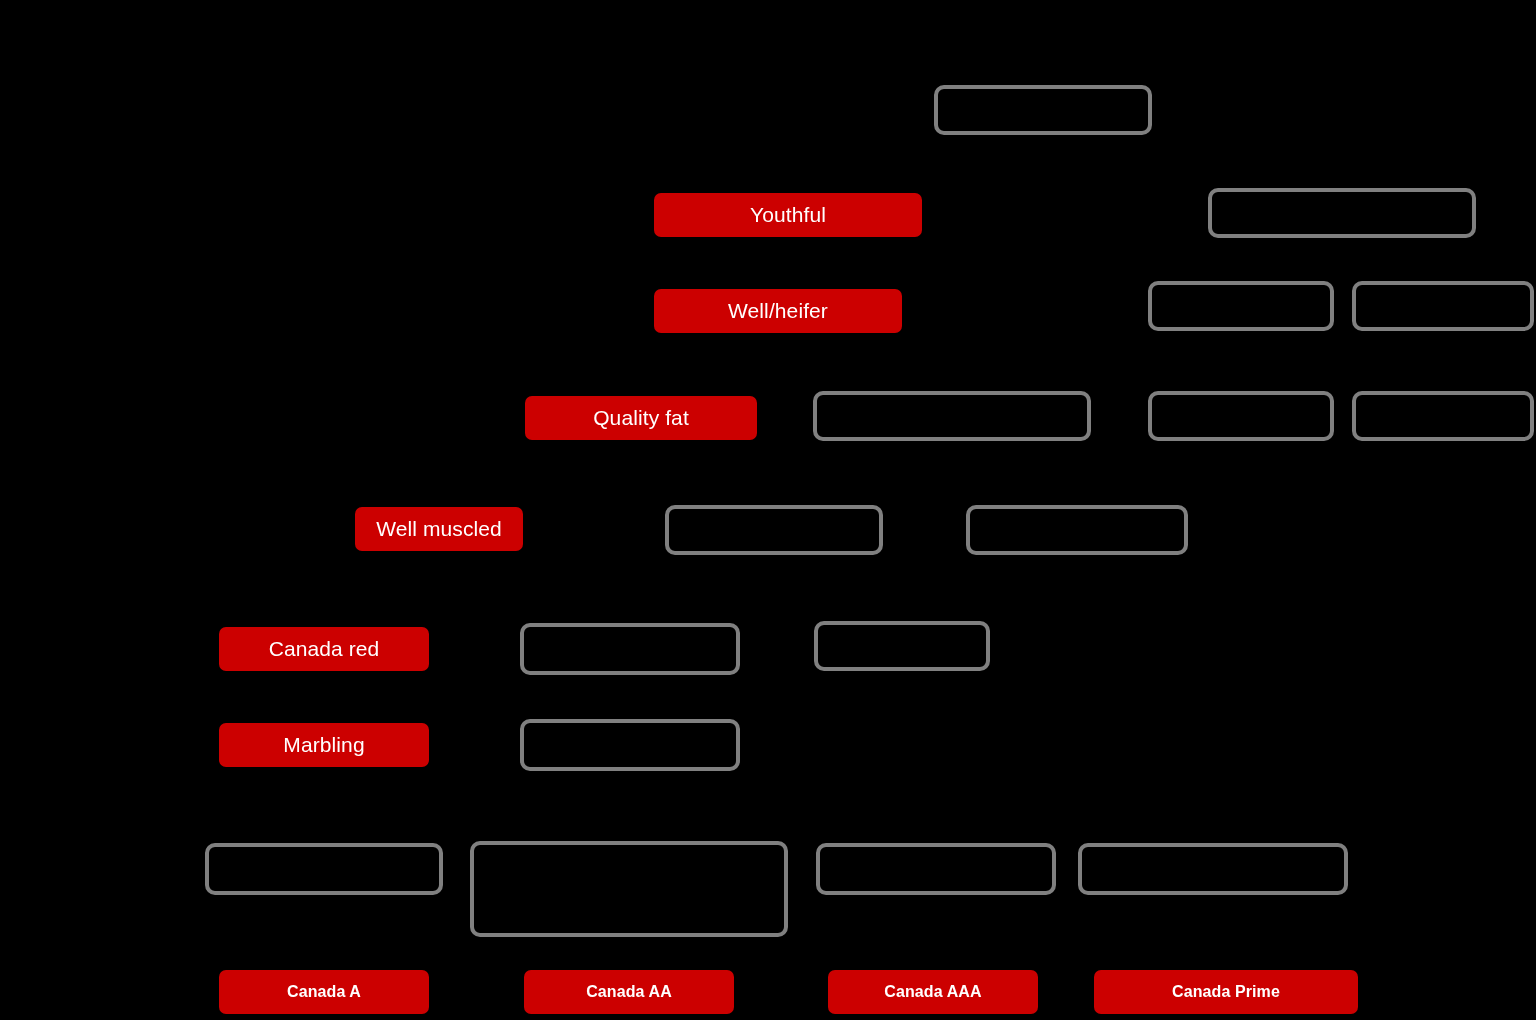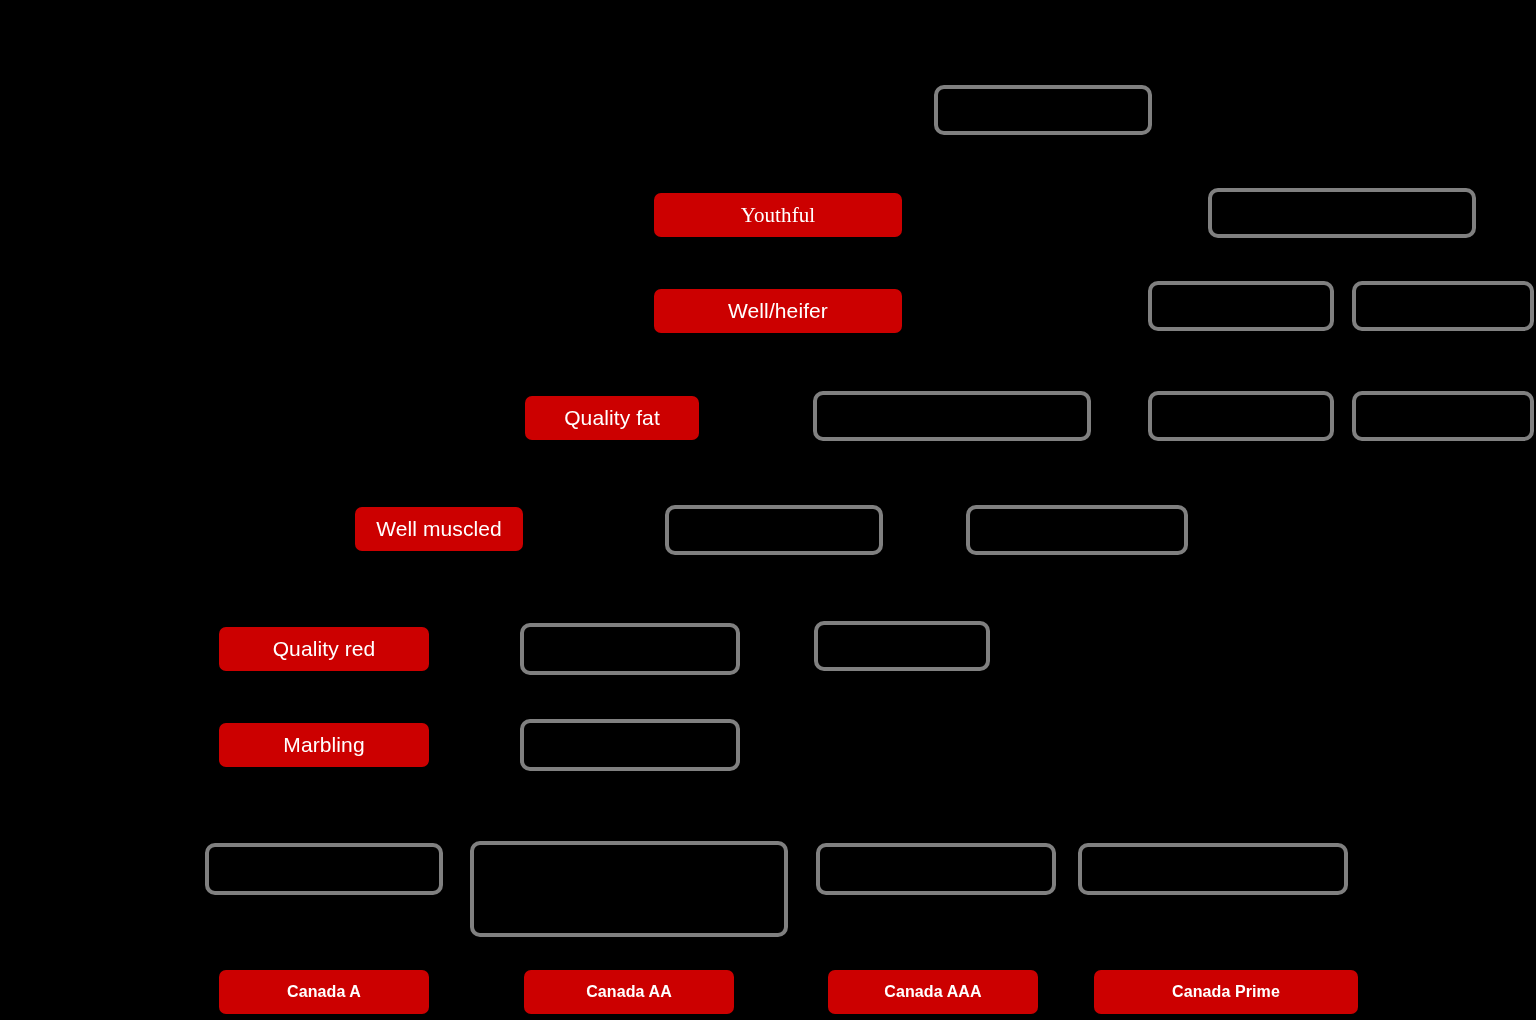--- a/index.html
+++ b/index.html
@@ -47,37 +47,37 @@
     font-size: 19px;
   }
 </style>
 </head>
 <body>
 
 <div id="canvas">
 
   <div class="box slot" style="left:934px; top:85px; width:218px; height:50px;"></div>
 
-  <div class="box chip" style="left:654px; top:193px; width:248px; height:44px;font-family:Liberation Serif, serif;">Youthful</div>
+  <div class="box chip" style="left:654px; top:193px; width:268px; height:44px;">Youthful</div>
   <div class="box slot" style="left:1208px; top:188px; width:268px; height:50px;"></div>
 
   <div class="box chip" style="left:654px; top:289px; width:248px; height:44px;">Well/heifer</div>
   <div class="box slot" style="left:1148px; top:281px; width:186px; height:50px;"></div>
   <div class="box slot" style="left:1352px; top:281px; width:182px; height:50px;"></div>
 
-  <div class="box chip" style="left:525px; top:396px; width:174px; height:44px;">Quality fat</div>
+  <div class="box chip" style="left:525px; top:396px; width:232px; height:44px;">Quality fat</div>
   <div class="box slot" style="left:813px; top:391px; width:278px; height:50px;"></div>
   <div class="box slot" style="left:1148px; top:391px; width:186px; height:50px;"></div>
   <div class="box slot" style="left:1352px; top:391px; width:182px; height:50px;"></div>
 
   <div class="box chip" style="left:355px; top:507px; width:168px; height:44px;">Well muscled</div>
   <div class="box slot" style="left:665px; top:505px; width:218px; height:50px;"></div>
   <div class="box slot" style="left:966px; top:505px; width:222px; height:50px;"></div>
 
-  <div class="box chip" style="left:219px; top:627px; width:210px; height:44px;">Quality red</div>
+  <div class="box chip" style="left:219px; top:627px; width:210px; height:44px;">Canada red</div>
   <div class="box slot" style="left:520px; top:623px; width:220px; height:52px;"></div>
   <div class="box slot" style="left:814px; top:621px; width:176px; height:50px;"></div>
 
   <div class="box chip" style="left:219px; top:723px; width:210px; height:44px;">Marbling</div>
   <div class="box slot" style="left:520px; top:719px; width:220px; height:52px;"></div>
 
   <div class="box slot" style="left:205px; top:843px; width:238px; height:52px;"></div>
   <div class="box slot" style="left:470px; top:841px; width:318px; height:96px;"></div>
   <div class="box slot" style="left:816px; top:843px; width:240px; height:52px;"></div>
   <div class="box slot" style="left:1078px; top:843px; width:270px; height:52px;"></div>

